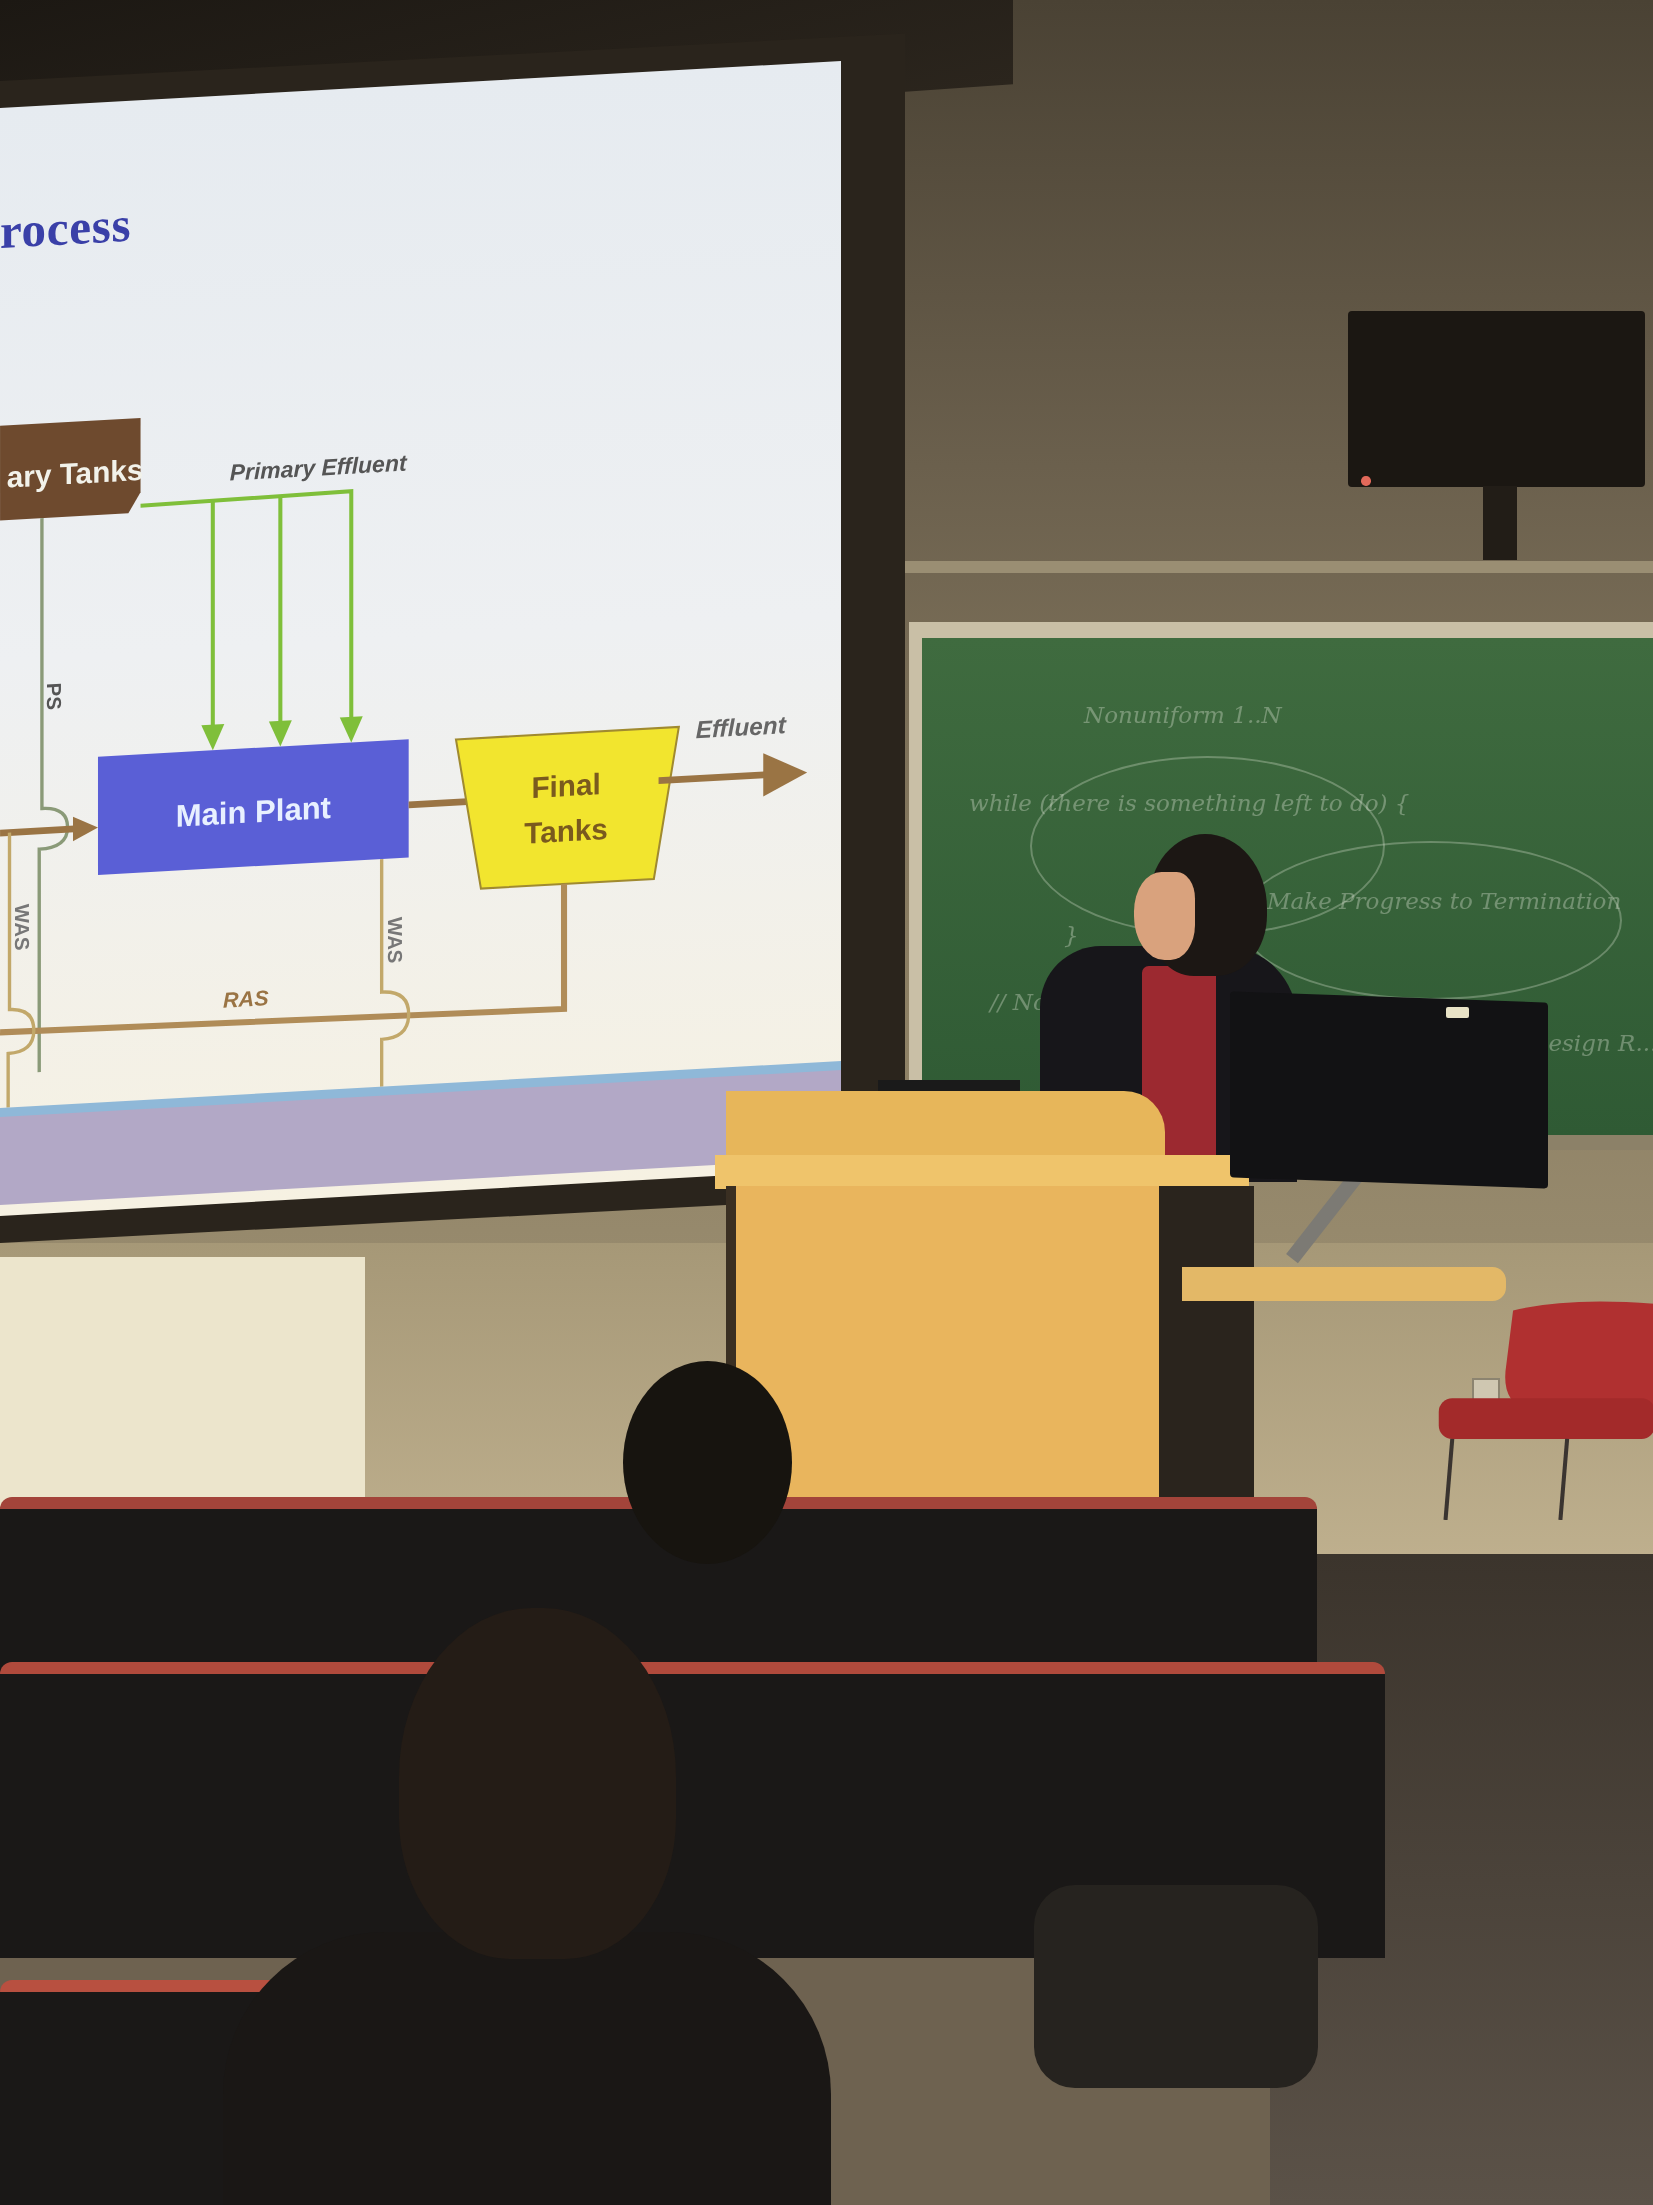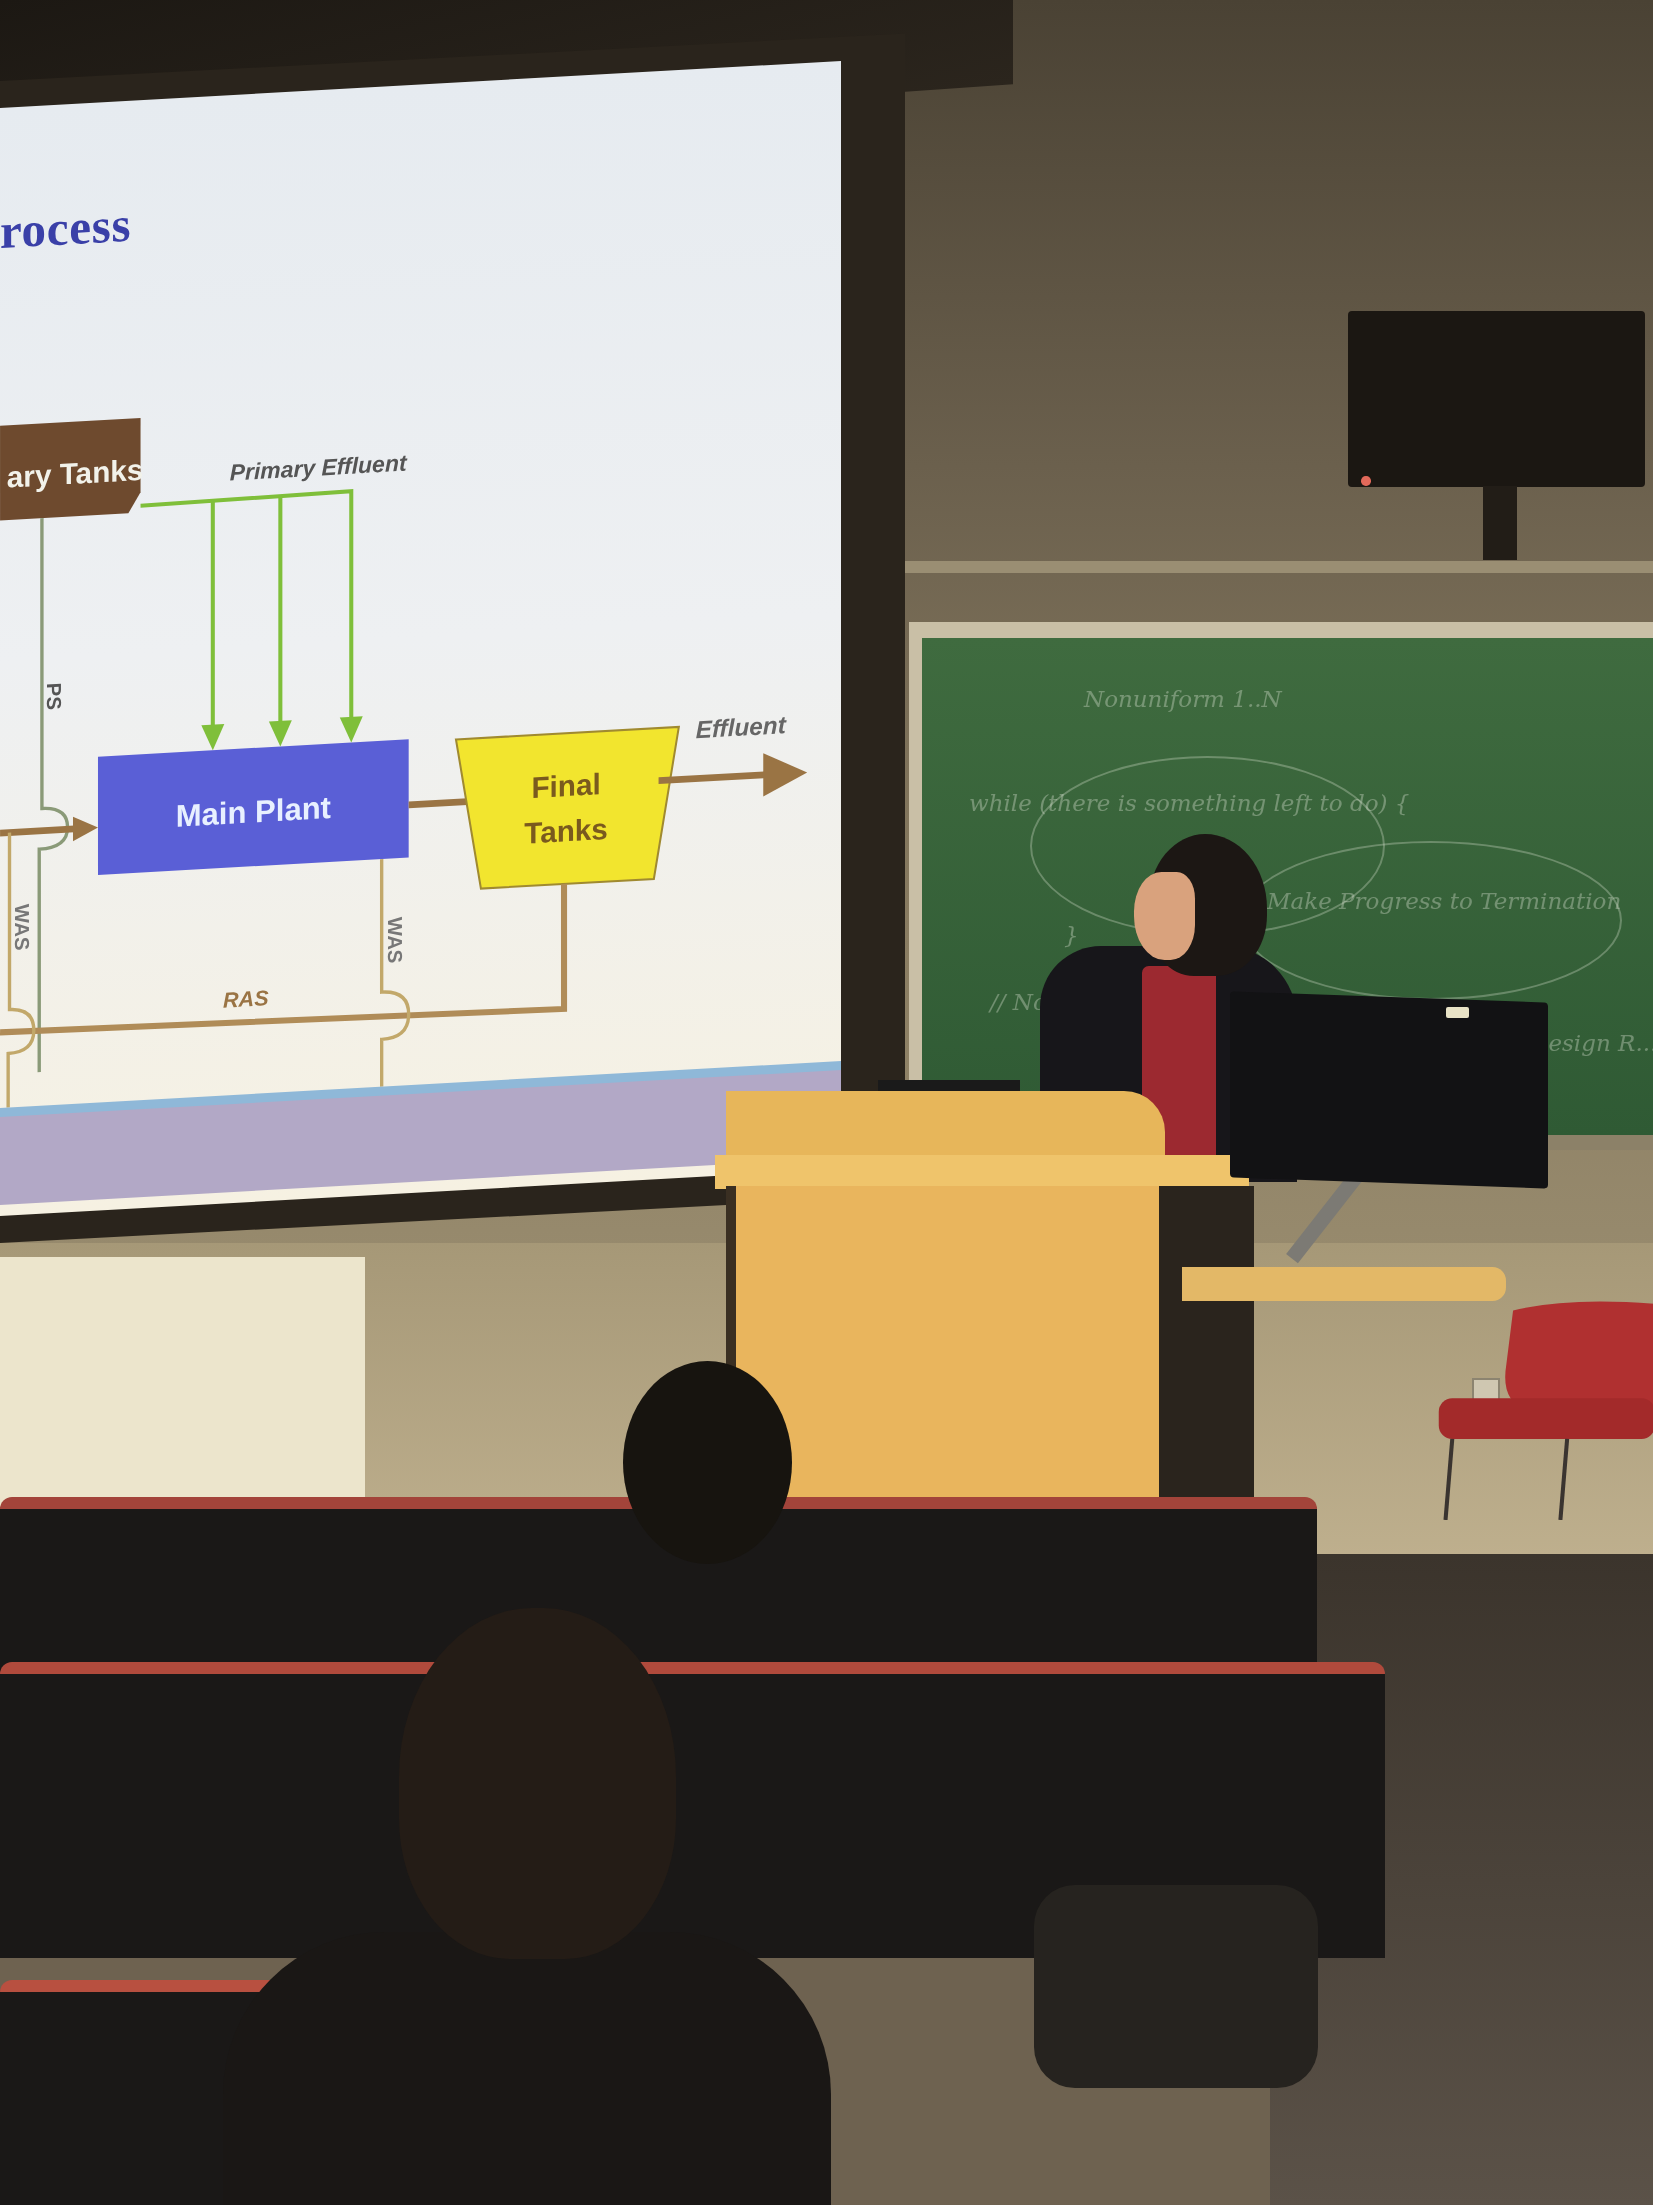--- a/index.html
+++ b/index.html
@@ -60,21 +60,21 @@
 
 <div id="wall" class="abs"></div>
 <div id="trim" class="abs"></div>
 
 <div id="speaker" class="abs"></div>
 <div id="speaker-led" class="abs"></div>
 <div id="speaker-mount" class="abs"></div>
 
 <div id="chalk-frame" class="abs"></div>
 <div id="chalkboard" class="abs">
-  <span class="chalk" style="left:162px;top:48px;">Nonuniform 1..N</span>
+  <span class="chalk" style="left:162px;top:64px;">Nonuniform 1..N</span>
   <span class="chalk" style="left:47px;top:152px;">while (there is something left to do) {</span>
   <div class="chalk-ellipse" style="left:108px;top:118px;width:351px;height:176px;"></div>
   <span class="chalk" style="left:345px;top:250px;font-style:italic;">Make Progress to Termination</span>
   <div class="chalk-ellipse" style="left:318px;top:203px;width:378px;height:155px;"></div>
   <span class="chalk" style="left:142px;top:284px;">}</span>
   <span class="chalk" style="left:68px;top:351px;">// Nonu...</span>
   <span class="chalk" style="left:608px;top:392px;">Design R...</span>
 </div>
 <div id="chalk-ledge" class="abs"></div>
 

